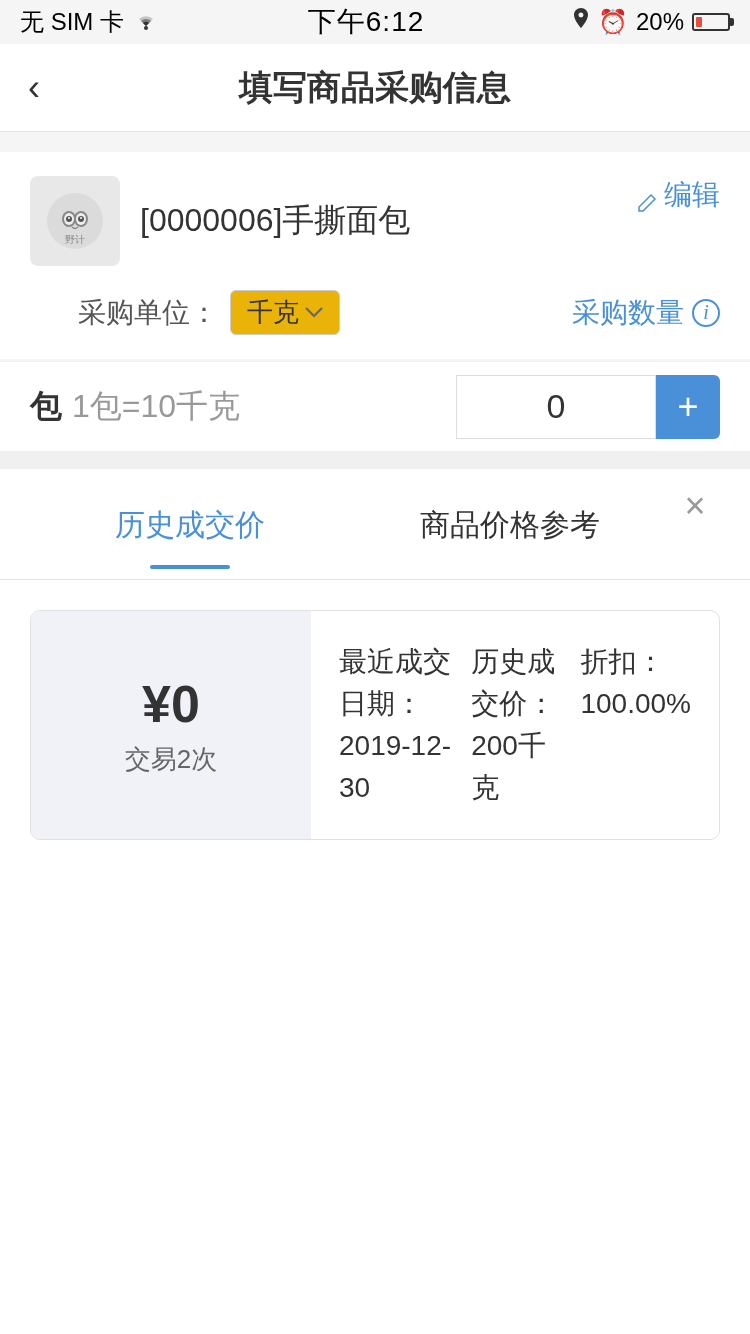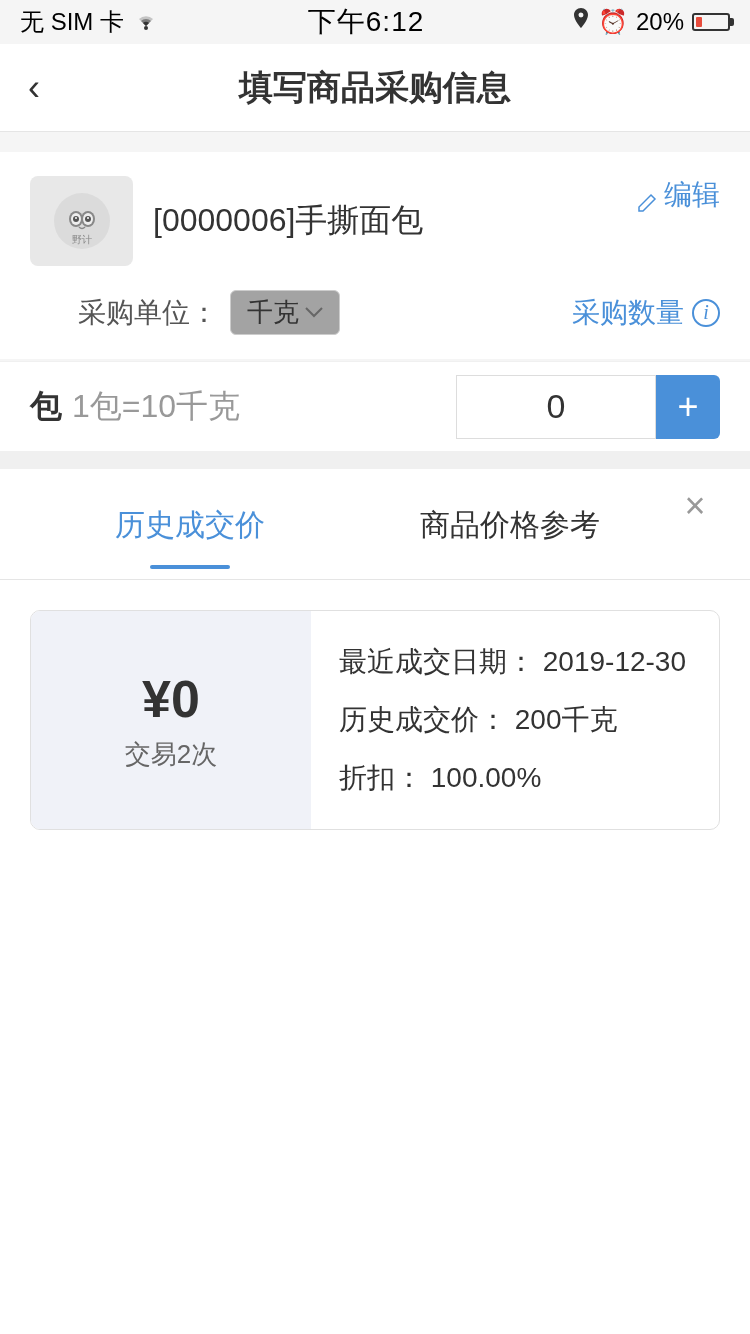--- a/index.html
+++ b/index.html
@@ -108,21 +108,21 @@
       align-items: flex-start;
       justify-content: space-between;
       margin-bottom: 24px;
     }
     .product-left {
       display: flex;
       align-items: center;
       gap: 20px;
     }
     .product-thumbnail {
-      width: 103px;
+      width: 90px;
       height: 90px;
       background: #e8e8e8;
       border-radius: 8px;
       display: flex;
       align-items: center;
       justify-content: center;
       flex-shrink: 0;
     }
     .product-name {
       font-size: 32px;
@@ -153,21 +153,21 @@
       font-size: 28px;
       color: #555;
       margin-left: 48px;
     }
     .unit-selector {
       border: 1px solid #ccc;
       border-radius: 6px;
       padding: 4px 16px;
       font-size: 26px;
       color: #333;
-      background: #a3a3a3;
+      background: #eab308;
       display: flex;
       align-items: center;
       gap: 6px;
       cursor: pointer;
     }
     .price-ref {
       color: #4a90d9;
       font-size: 28px;
       display: flex;
       align-items: center;
@@ -328,21 +328,20 @@
     }
     .price-transactions {
       font-size: 26px;
       color: #666;
       margin-top: 8px;
     }
     .price-card-right {
       flex: 1;
       padding: 30px 28px;
       display: flex;
-      flex-direction: column;
       gap: 16px;
     }
     .price-detail-row {
       font-size: 28px;
       color: #333;
       line-height: 1.5;
     }
     .price-detail-label {
       color: #333;
     }

